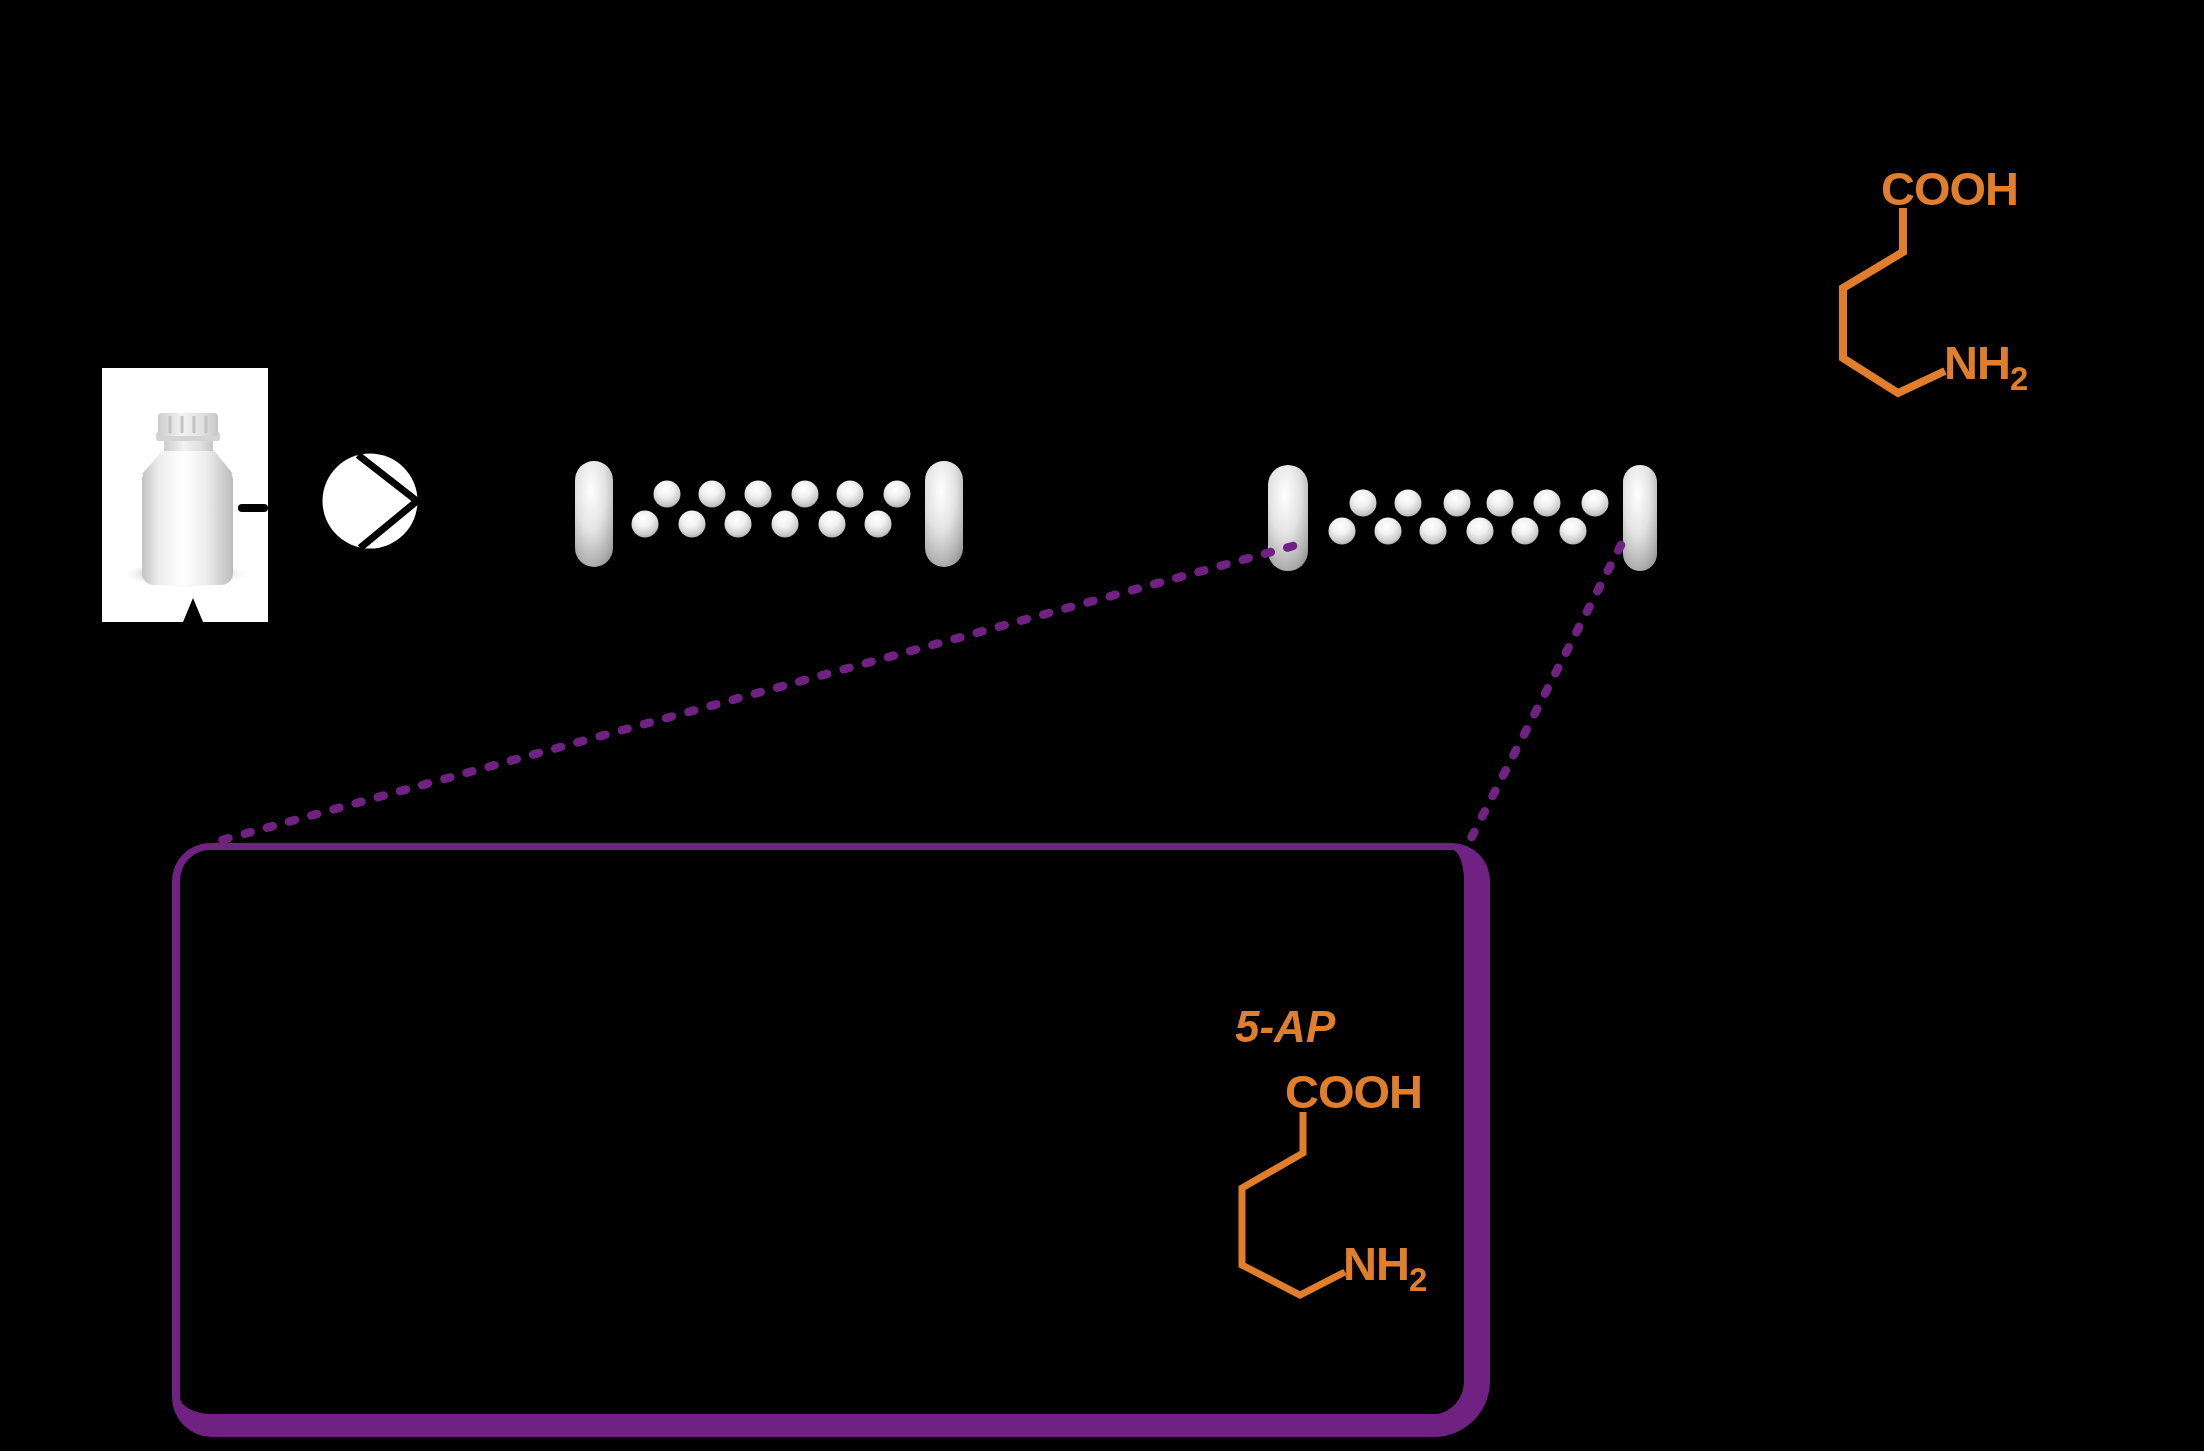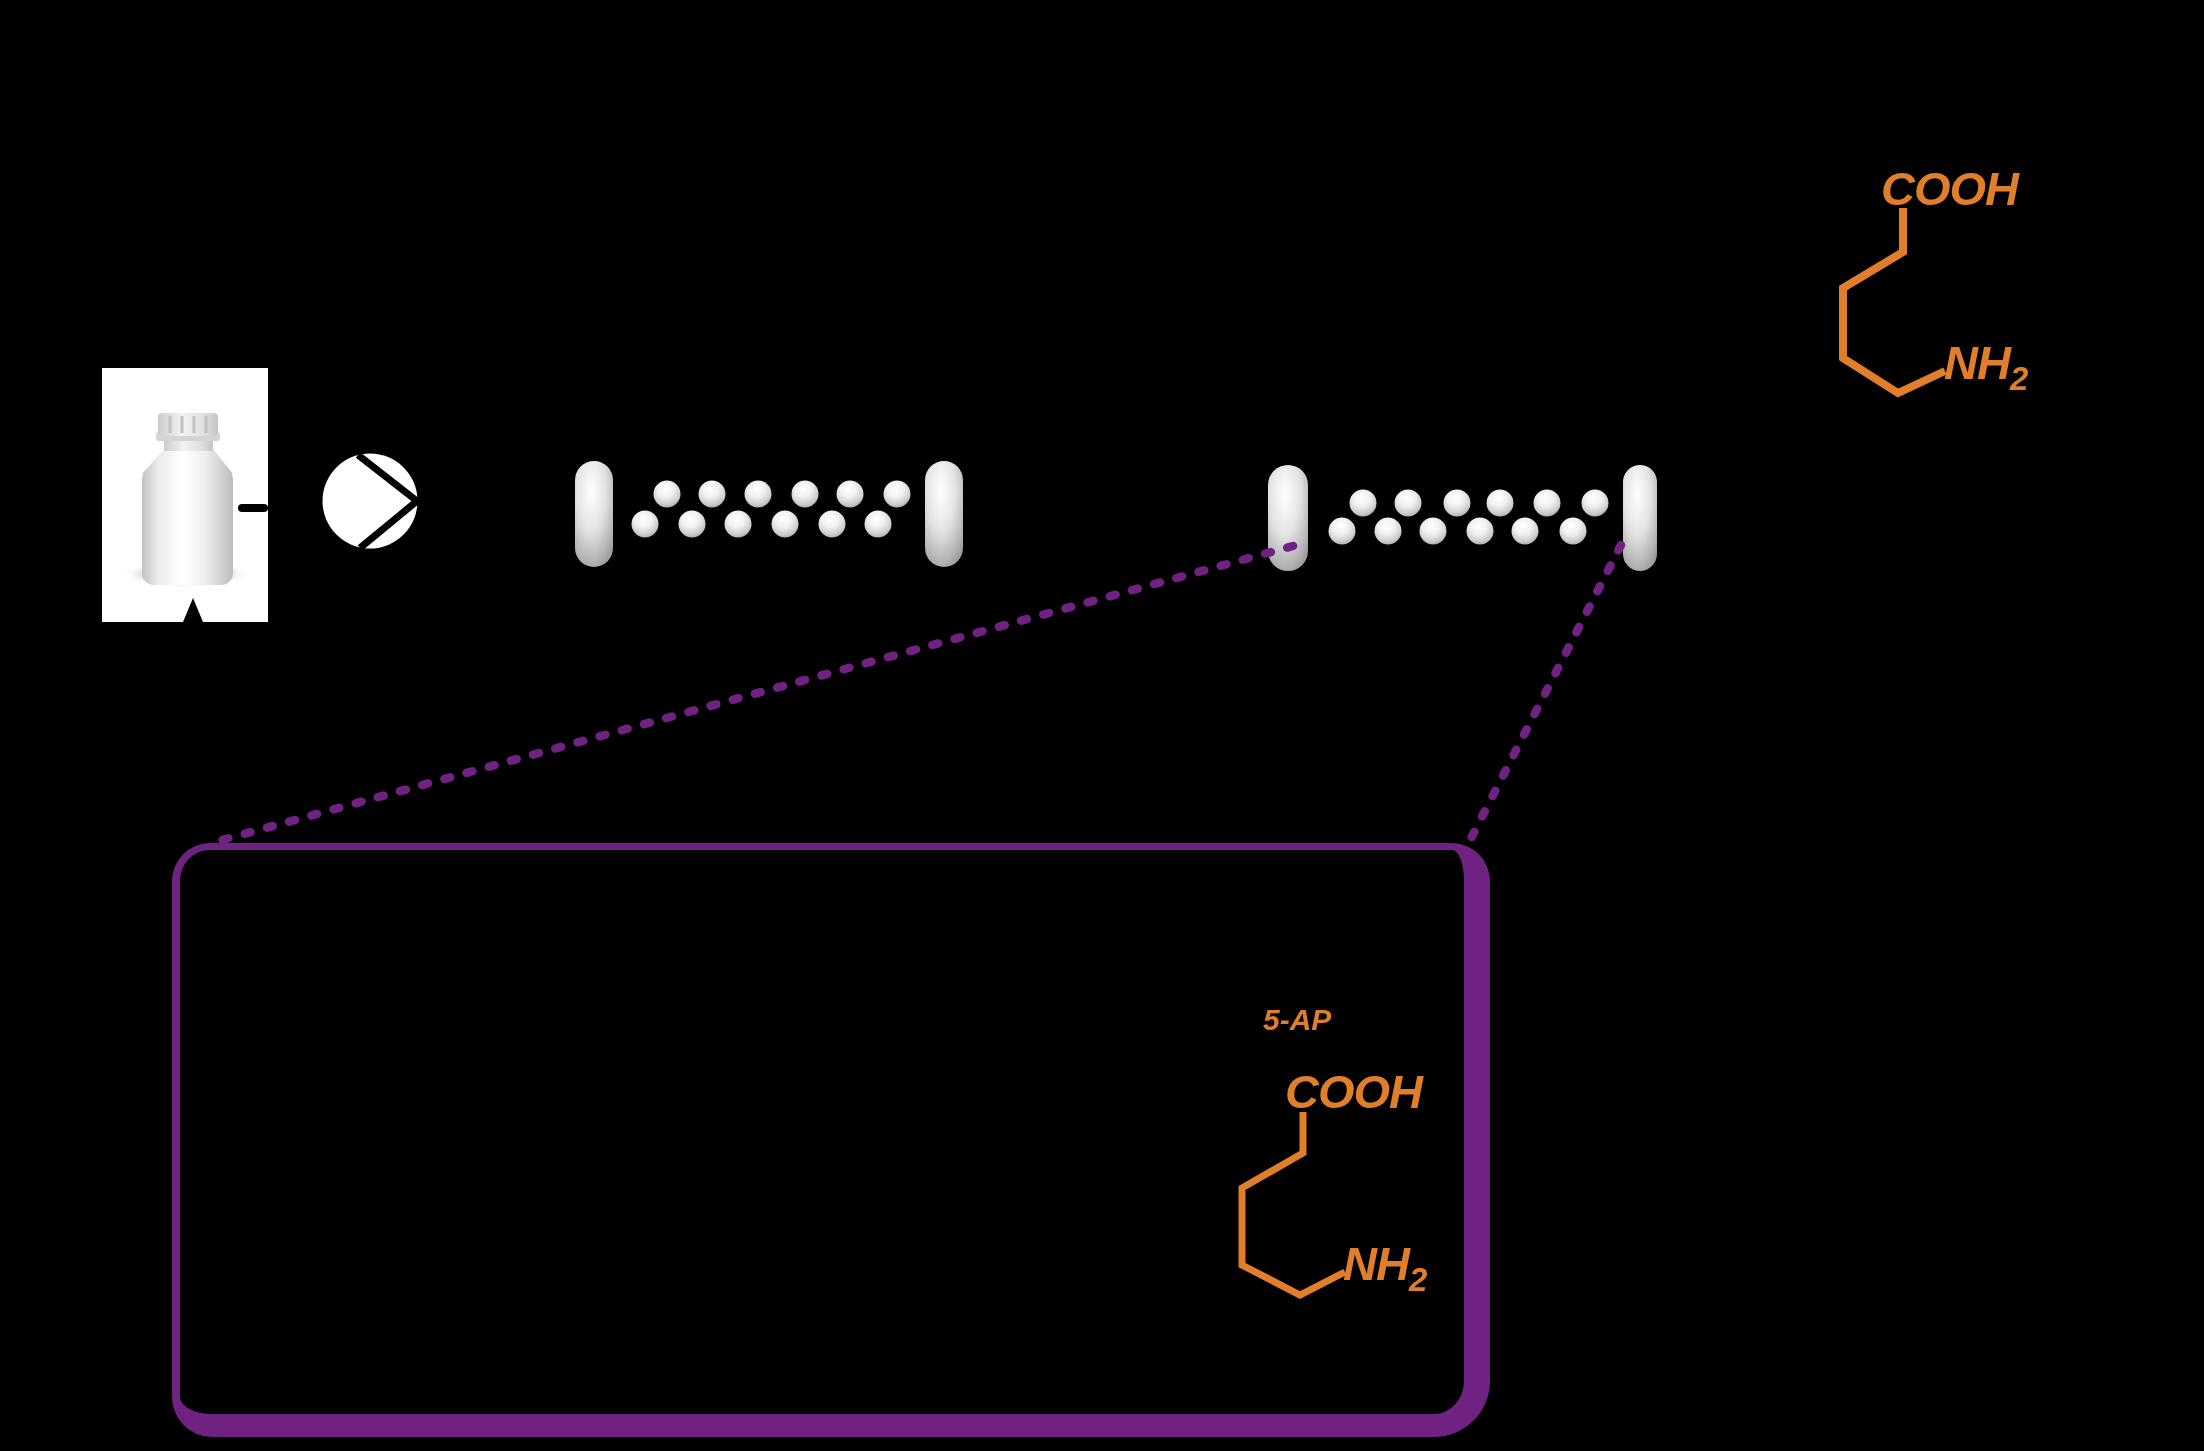--- a/index.html
+++ b/index.html
@@ -22,29 +22,28 @@
     box-sizing:border-box;
     border-style:solid;border-color:var(--purple,#6F2282);
     border-width:7px 26px 23px 8px;
     border-radius:38px 38px 56px 40px;
     background:transparent;
   }
   .formula{
     position:absolute;color:var(--orange,#E07E2B);
     font-weight:bold;font-size:47px;line-height:1;letter-spacing:-1px;
     white-space:nowrap;
-    font-style:italic;
   }
   .formula .sub{
     font-size:33px;position:relative;top:11px;letter-spacing:0;
   }
   .ap-label{
-    position:absolute;left:1263px;top:1005px;
+    position:absolute;left:1235px;top:1005px;
     color:var(--orange,#E07E2B);
-    font-weight:bold;font-style:italic;font-size:30px;line-height:1;
+    font-weight:bold;font-style:italic;font-size:44px;line-height:1;
     white-space:nowrap;
     text-align:center;
   }
   .chain{position:absolute;overflow:visible;}
   #cooh-top {left:1881px;top:165px;}
   #nh2-top  {left:1944px;top:339px;}
   #chain-top{left:1828px;top:198px;}
   #cooh-inset {left:1285px;top:1068px;}
   #nh2-inset  {left:1343px;top:1240px;}
   #chain-inset{left:1228px;top:1102px;}

